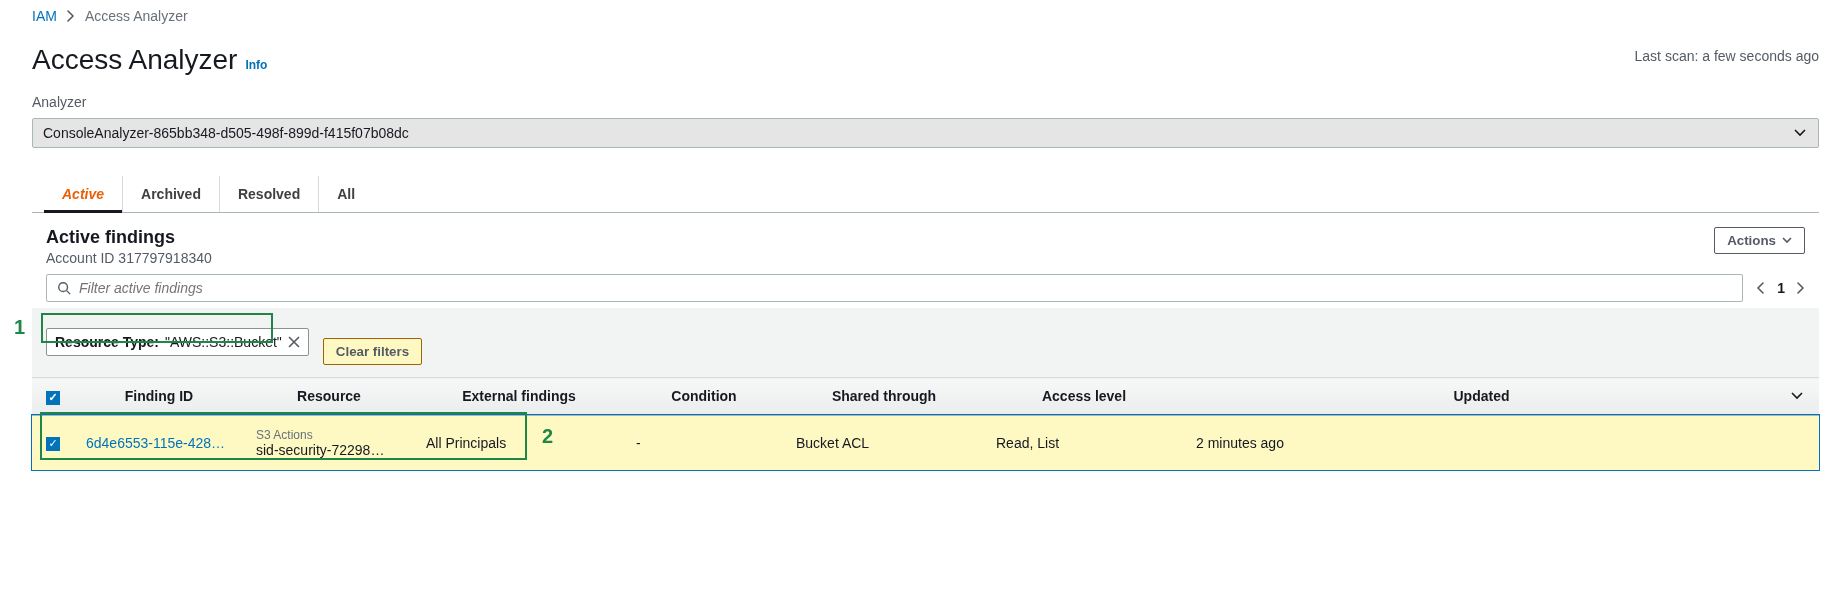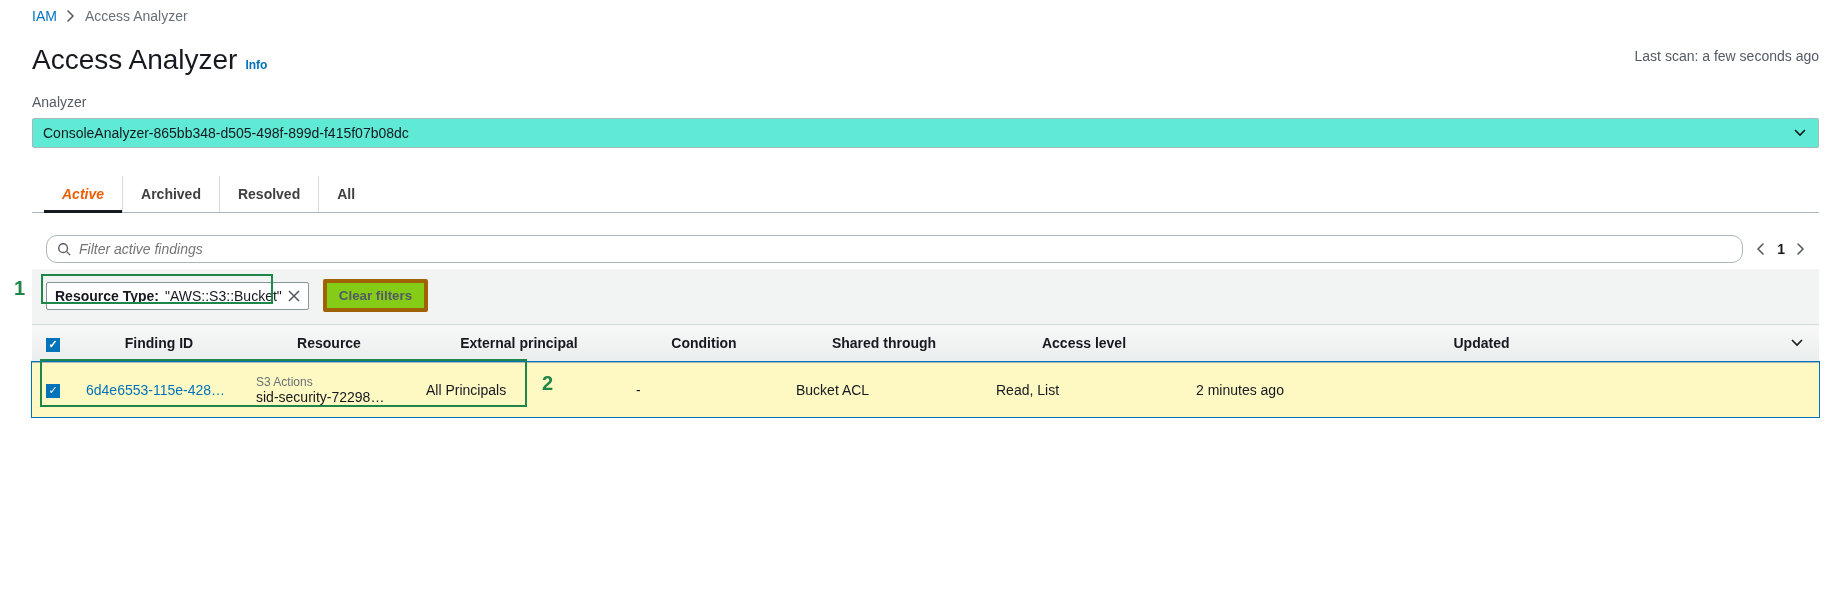--- a/index.html
+++ b/index.html
@@ -29,21 +29,21 @@
   .page-title { font-size: 28px; font-weight: 400; color: #16191f; }
   .info-link { color: #0073bb; font-size: 12px; font-weight: 700; cursor: pointer; }
   .last-scan { color: #545b64; font-size: 14px; margin-top: 4px; }
   .analyzer-label { color: #545b64; font-size: 14px; margin-top: 18px; margin-bottom: 8px; }
   .analyzer-select {
     border: 1px solid #aab7b8;
     border-radius: 2px;
     padding: 6px 30px 6px 10px;
     position: relative;
     cursor: pointer;
-    background: #5eead4;
+    background: #e5e5e5;
   }
   .analyzer-select .name { font-size: 14px; color: #16191f; }
   .analyzer-select .zone { font-size: 12px; color: #687078; }
   .analyzer-select .caret {
     position: absolute;
     right: 12px;
     top: 50%;
     transform: translateY(-50%);
   }
   .tabs {
@@ -90,21 +90,21 @@
   }
   .filter-row {
     display: flex;
     align-items: center;
     gap: 14px;
     padding: 8px 14px 0 14px;
   }
   .filter-input {
     flex: 1;
     border: 1px solid #aab7b8;
-    border-radius: 11px;
+    border-radius: 2px;
     padding: 5px 10px;
     display: flex;
     align-items: center;
     gap: 8px;
     background: #fff;
   }
   .filter-input input {
     flex: 1;
     border: none;
     outline: none;
@@ -130,27 +130,28 @@
     border-radius: 2px;
     padding: 5px 8px;
     display: inline-flex;
     align-items: center;
     gap: 6px;
     font-size: 14px;
     color: #16191f;
   }
   .filter-chip .x { cursor: pointer; color: #545b64; }
   .clear-btn {
-    border: 4px solid #a16207;
-    background: #84cc16;
+    border: 1px solid #a16207;
+    background: #fef9c3;
     color: #545b64;
     font-weight: 700;
     padding: 5px 12px;
     border-radius: 2px;
     cursor: pointer;
+    margin-top: 20px;
   }
   .annot-box {
     position: absolute;
     border: 2px solid #1d8648;
     pointer-events: none;
   }
   .annot-num {
     position: absolute;
     color: #1d8648;
     font-weight: 900;
@@ -238,20 +239,32 @@
 </div>
 
 <div class="tabs">
   <div class="tab active">Active</div>
   <div class="tab">Archived</div>
   <div class="tab">Resolved</div>
   <div class="tab">All</div>
 </div>
 
 <div class="panel">
+  <div class="findings-top">
+    <div>
+      <div class="findings-title">Active findings</div>
+      <div class="findings-sub">Account ID 317797918340</div>
+    </div>
+    <button class="actions-btn">
+      <span>Actions</span>
+      <svg width="10" height="7" viewBox="0 0 10 7">
+          <path d="M1 1l4 4 4-4" stroke="#545b64" stroke-width="1.6" fill="none"></path>
+        </svg>
+    </button>
+  </div>
 
   <div class="filter-row">
     <div class="filter-input">
       <svg width="14" height="14" viewBox="0 0 16 16">
           <circle cx="7" cy="7" r="5" stroke="#545b64" stroke-width="1.6" fill="none"></circle>
           <line x1="11" y1="11" x2="15" y2="15" stroke="#545b64" stroke-width="1.6"></line>
         </svg>
       <input type="text" placeholder="Filter active findings" style="">
     </div>
     <div class="pager">
@@ -295,21 +308,21 @@
         <col style="width:200px">
         <col style="width:200px">
         <col>
         <col style="width:40px">
       </colgroup>
       <thead>
         <tr>
           <th class="cbcell"><span class="cb"></span></th>
           <th>Finding ID</th>
           <th>Resource</th>
-          <th>External principal</th>
+          <th>External findings</th>
           <th>Condition</th>
           <th>Shared through</th>
           <th>Access level</th>
           <th>Updated</th>
           <th>
             <svg width="12" height="8" viewBox="0 0 12 8">
                 <path d="M1 1l5 5 5-5" stroke="#16191f" stroke-width="1.6" fill="none"></path>
               </svg>
           </th>
         </tr>

